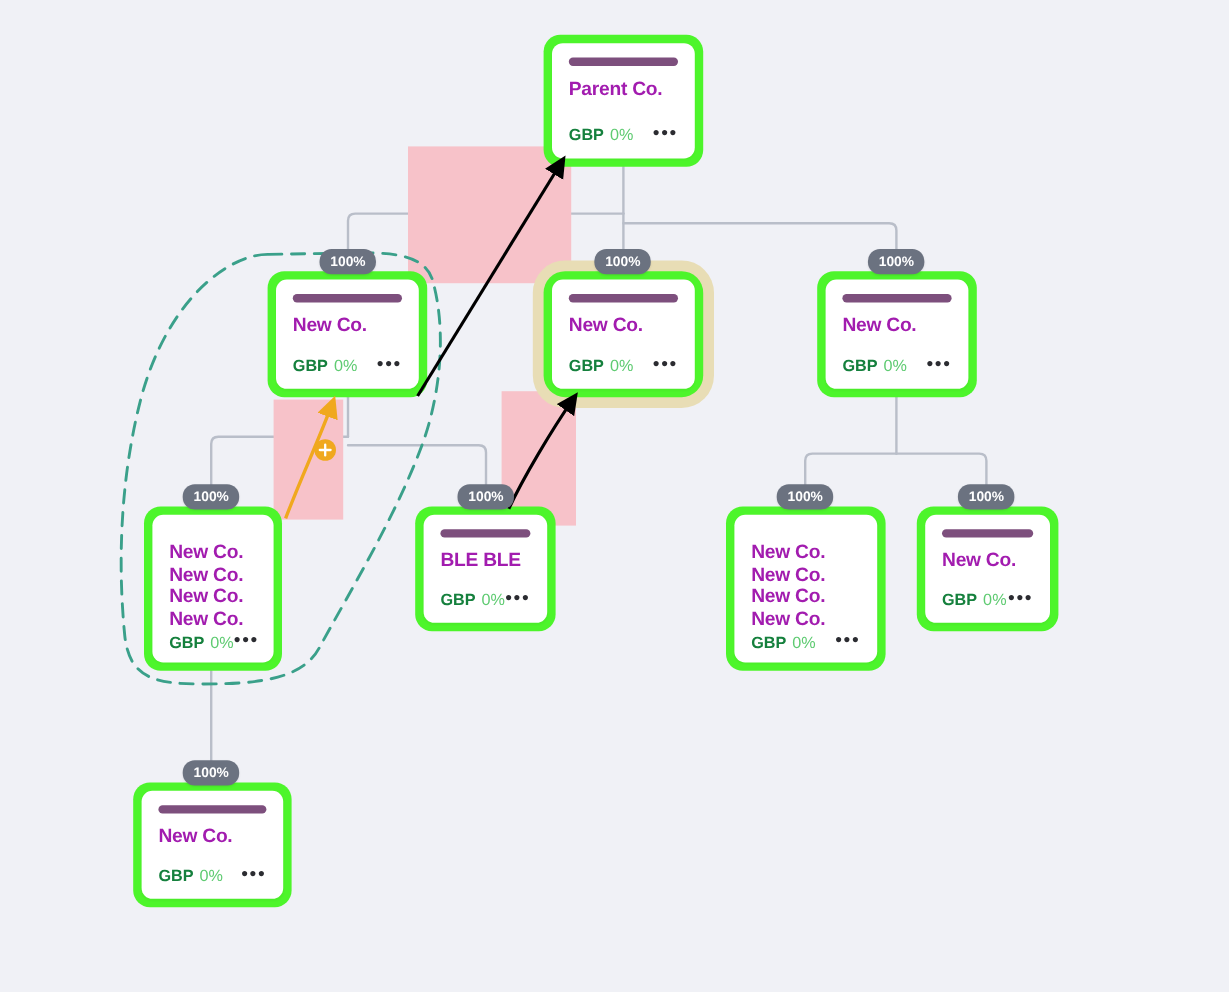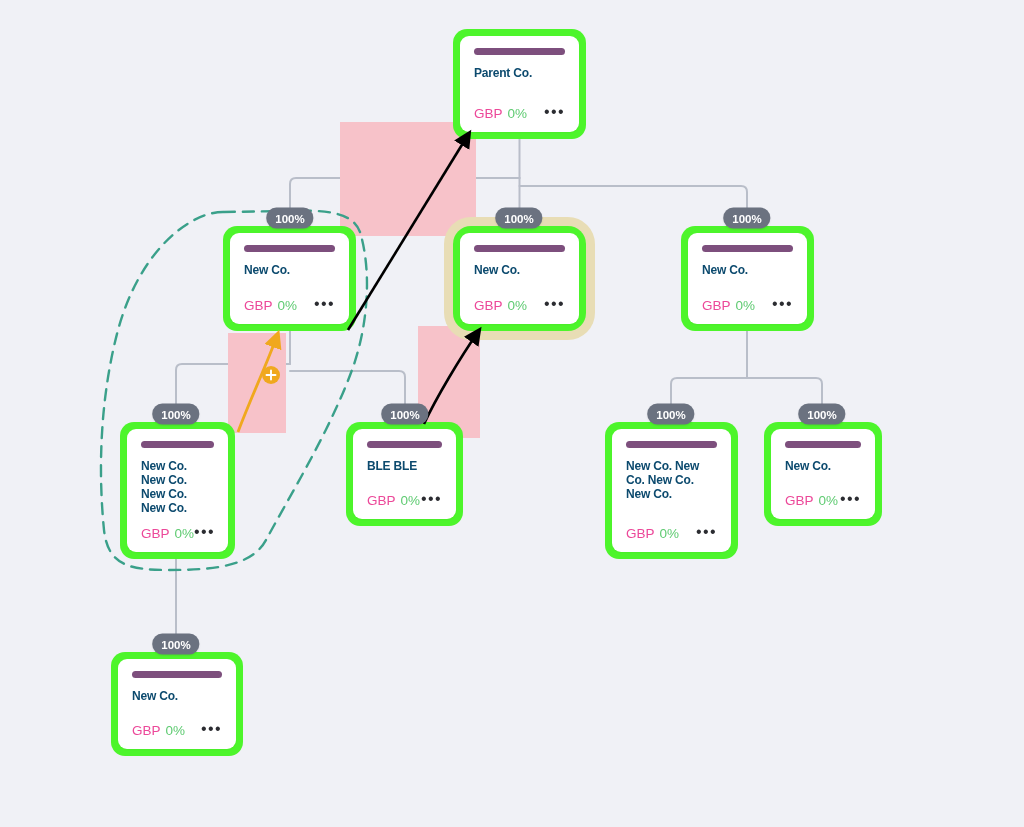--- a/index.html
+++ b/index.html
@@ -56,37 +56,37 @@
     flex-direction: column;
     box-shadow: 0 1px 2px rgba(0,0,0,0.04);
   }
   .node-bar {
     height: 7px;
     border-radius: 4px;
     background: #7d4f7d;
     margin-bottom: 11px;
   }
   .node-title {
-    font-size: 12px;
+    font-size: 16px;
     font-weight: bold;
-    color: #0c4a6e;
+    color: #a21caf;
     line-height: 1.17;
     letter-spacing: -0.2px;
     flex: 1 1 auto;
   }
   .node-footer {
     display: flex;
     align-items: center;
     justify-content: space-between;
     margin-top: auto;
   }
   .node-currency {
     font-size: 13.5px;
-    color: #ec4899;
-    font-weight: normal;
+    color: #15803d;
+    font-weight: bold;
   }
   .node-pct {
     font-size: 13.5px;
     color: #5fcb72;
     margin-left: 5px;
   }
   .node-menu {
     color: #2b2c31;
     font-size: 16px;
     letter-spacing: 1.4px;

